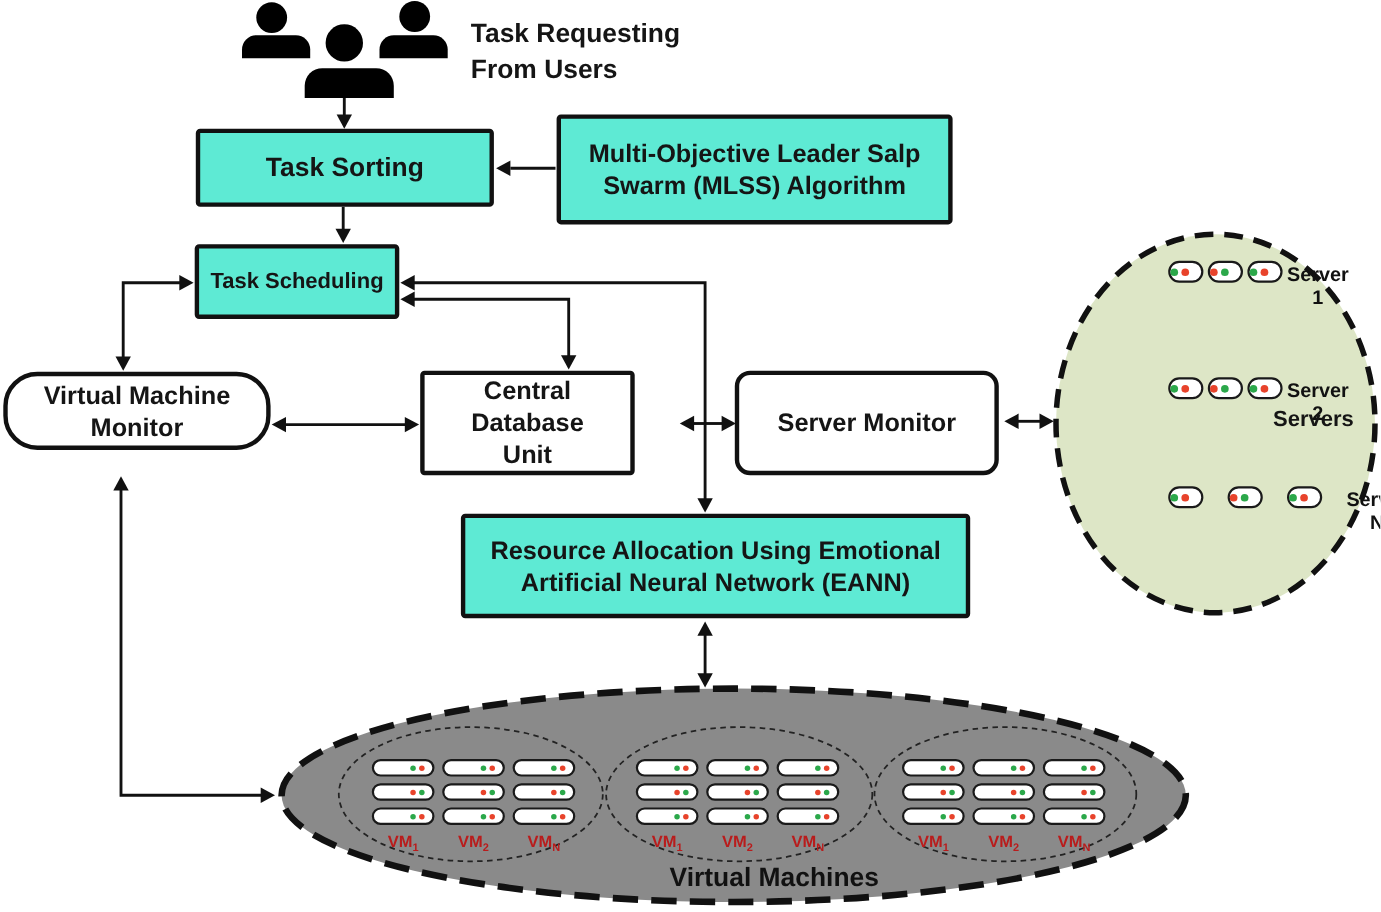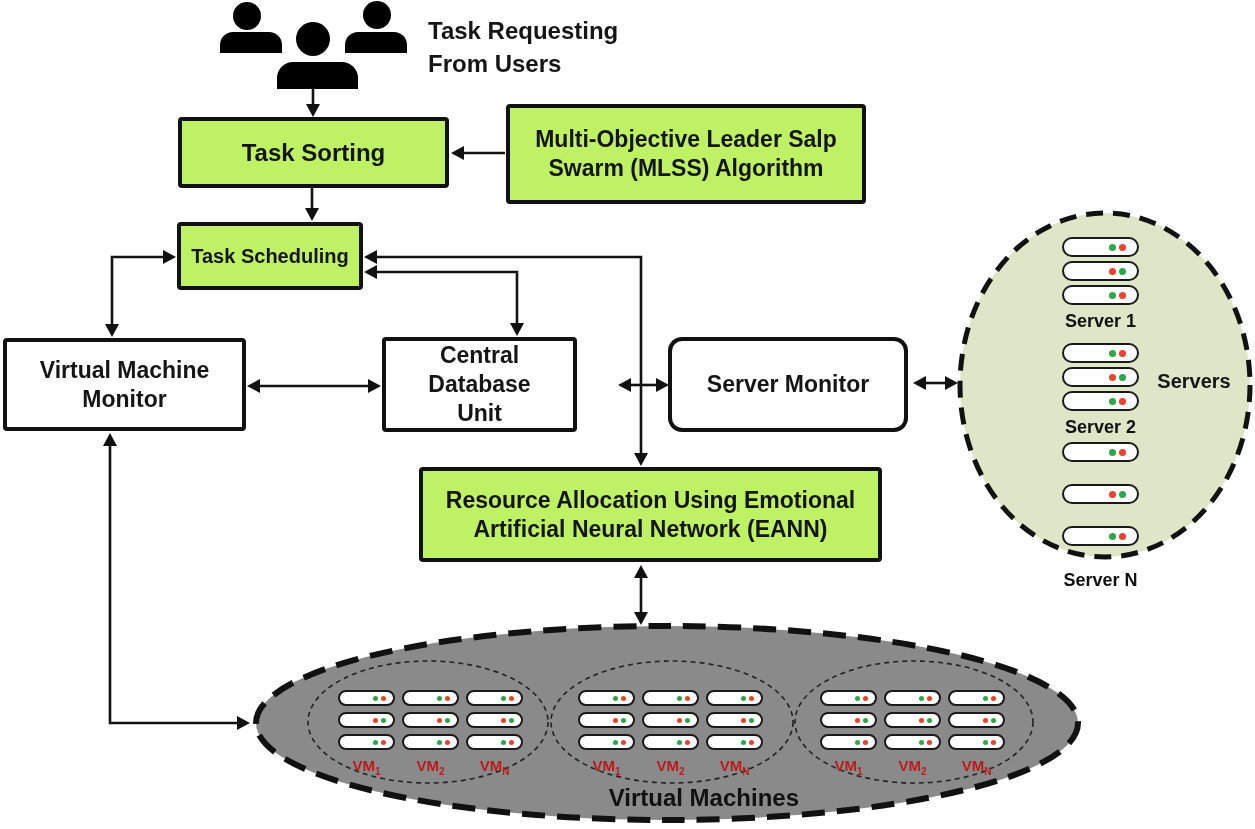--- a/index.html
+++ b/index.html
@@ -6,23 +6,23 @@
   .canvas{
     position:relative;width:1255px;height:829px;background:#ffffff;overflow:hidden;
     font-family:"Liberation Sans","DejaVu Sans",sans-serif;color:#151515;
   }
   .layer{position:absolute;left:0;top:0;}
   .node{
     position:absolute;box-sizing:border-box;display:flex;align-items:center;justify-content:center;
     text-align:center;border:4px solid #111;border-radius:4px;background:#fff;
     font-weight:700;white-space:pre-line;line-height:1.25;
   }
-  .green{background:#bef264;}
+  .green{background:#5eead4;}
   .caption{position:absolute;font-weight:700;white-space:pre-line;}
-  .server-group{position:absolute;display:flex;flex-direction:column;gap:4px;width:77px;}
+  .server-group{position:absolute;display:flex;flex-direction:row;gap:4px;width:77px;}
   .pill{
     box-sizing:border-box;background:#fff;border:2.5px solid #1a1a1a;border-radius:12px;
     display:flex;align-items:center;justify-content:flex-end;gap:3px;
   }
   .server-pill{height:20px;padding-right:11px;}
   .server-pill .led{width:7px;height:7px;}
   .vm-pill{height:16px;padding-right:7px;border-width:2px;border-radius:9px;}
   .vm-pill .led{width:5px;height:5px;}
   .led{display:inline-block;border-radius:50%;}
   .led.green{background:#2ba84a;}
@@ -93,21 +93,21 @@
     </g>
   </svg>
 
   <div class="caption" style="left:428px;top:14px;font-size:24px;line-height:1.38;">Task Requesting
 From Users</div>
 
   <div class="node green" style="left:178px;top:117px;width:271px;height:71px;font-size:24px;">Task Sorting</div>
   <div class="node green" style="left:506px;top:104px;width:360px;height:100px;font-size:23px;">Multi-Objective Leader Salp
 Swarm (MLSS) Algorithm</div>
   <div class="node green" style="left:177px;top:222px;width:186px;height:68px;font-size:20px;">Task Scheduling</div>
-  <div class="node" style="left:3px;top:338px;width:243px;height:93px;font-size:23px;">Virtual Machine
+  <div class="node" style="left:3px;top:338px;width:243px;height:71px;font-size:23px;border-radius:31px;">Virtual Machine
 Monitor</div>
   <div class="node" style="left:382px;top:337px;width:195px;height:95px;font-size:23px;">Central Database
 Unit</div>
   <div class="node" style="left:668px;top:337px;width:240px;height:95px;font-size:23px;border-radius:14px;">Server Monitor</div>
   <div class="node green" style="left:419px;top:467px;width:463px;height:95px;font-size:23px;">Resource Allocation Using Emotional
 Artificial Neural Network (EANN)</div>
 
   <div class="server-group" style="left:1062px;top:237px;">
     <div class="pill server-pill">
         <span class="led green"></span>

